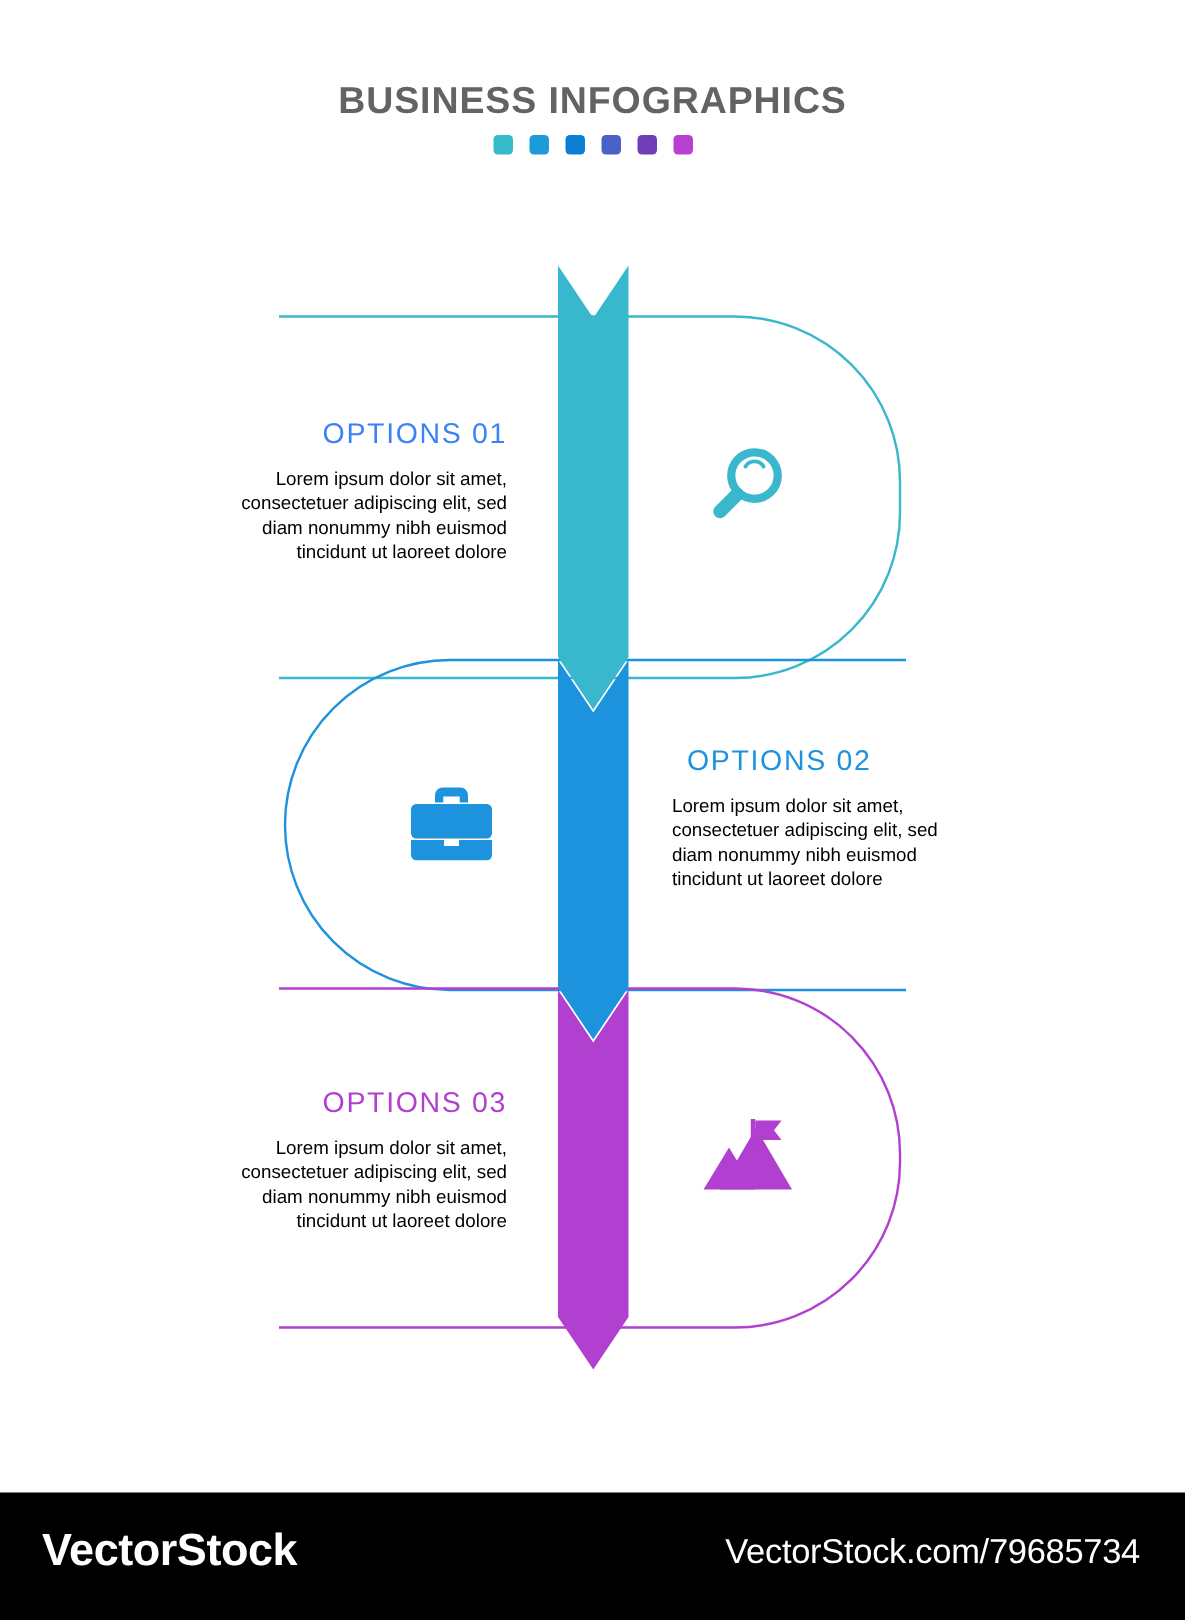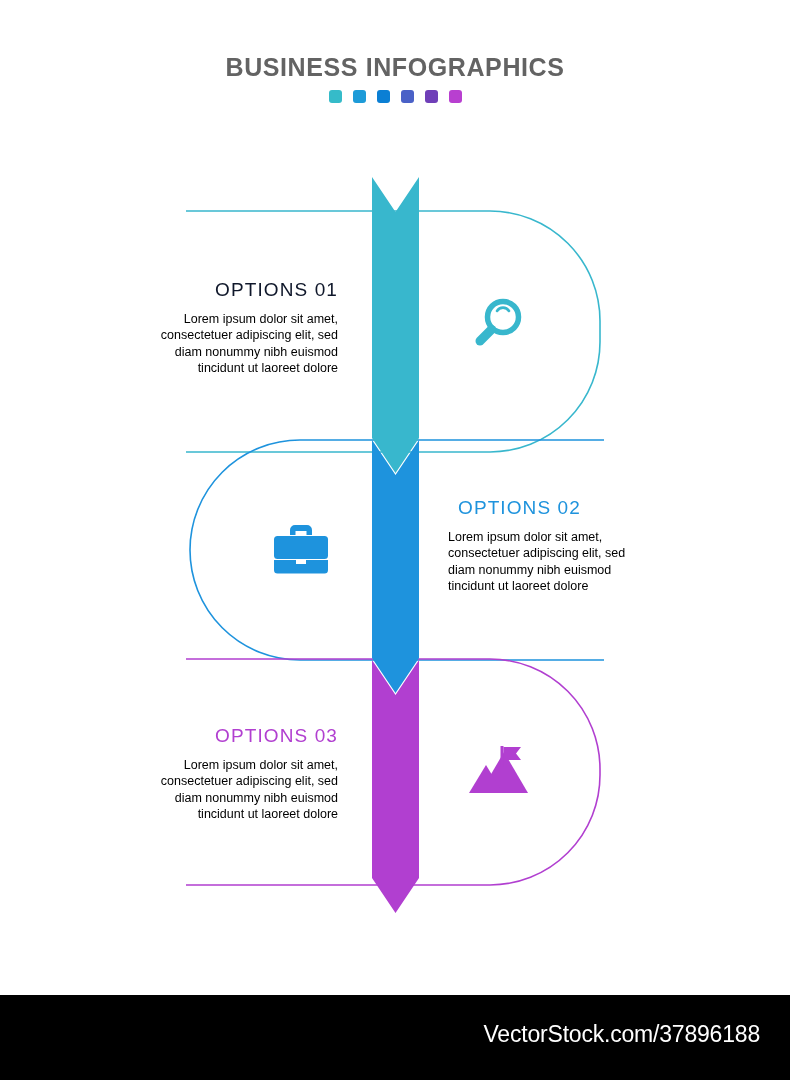--- a/index.html
+++ b/index.html
@@ -79,21 +79,21 @@
     line-height: 16.4px;
     color: #000000;
   }
   .align-right { text-align: right; }
   .align-left  { text-align: left;  }
 
   #block1 { left: 148px; top: 278px; }
   #block2 { left: 448px; top: 496px; }
   #block3 { left: 148px; top: 724px; }
 
-  #block1 .opt-head { color: #0f172a; }
+  #block1 .opt-head { color: #3b82f6; }
   #block2 .opt-head { color: #1e93dd; margin-left: 10px; }
   #block3 .opt-head { color: #b13fd0; text-align: right; }
 
   
   #footer {
     position: absolute;
     left: 0;
     top: 995px;
     width: 790px;
     height: 85px;
@@ -187,14 +187,15 @@
   </div>
 
   <div class="opt-block align-right" id="block3">
     <div class="opt-head">OPTIONS 03</div>
     <div class="opt-body">Lorem ipsum dolor sit amet, consectetuer adipiscing elit, sed diam nonummy nibh euismod tincidunt ut laoreet dolore</div>
   </div>
 
 </div>
 
 <div id="footer">
-  <div id="wm-right">VectorStock.com/37896188</div>
+  <div id="wm-left">VectorStock</div>
+  <div id="wm-right">VectorStock.com/79685734</div>
 </div>
 
 </body></html>

